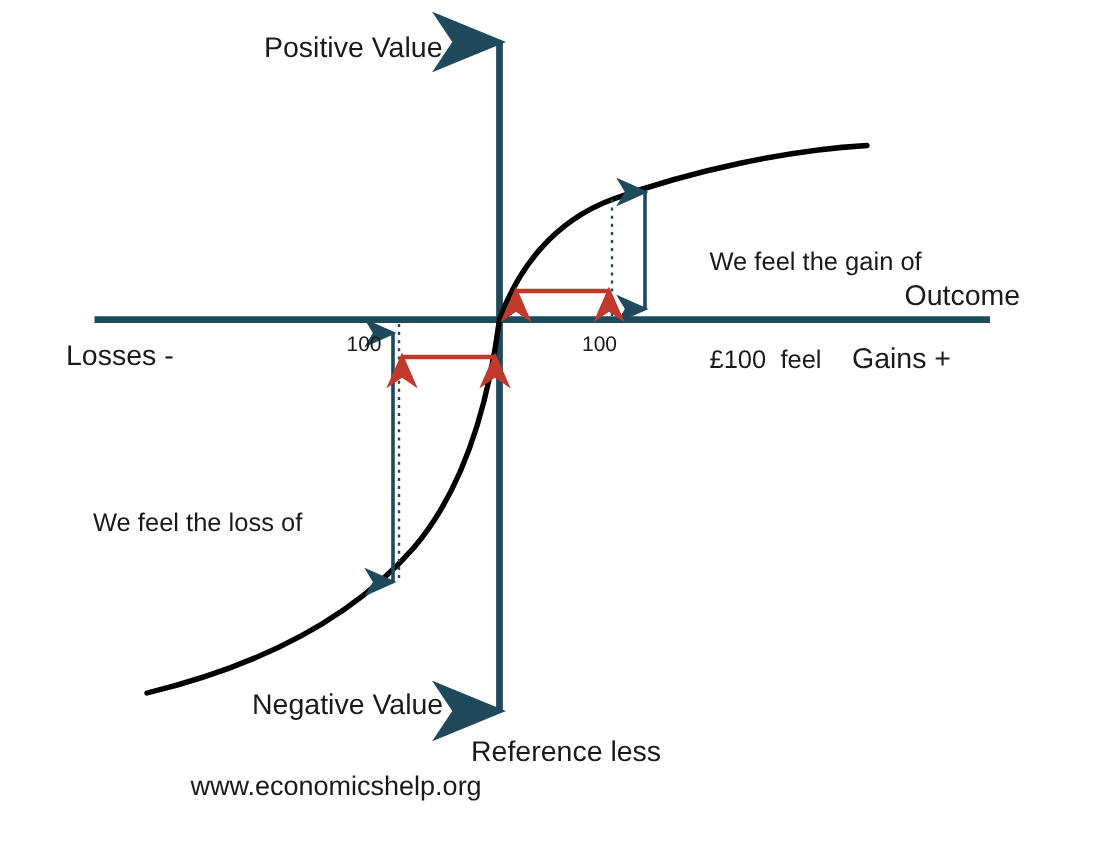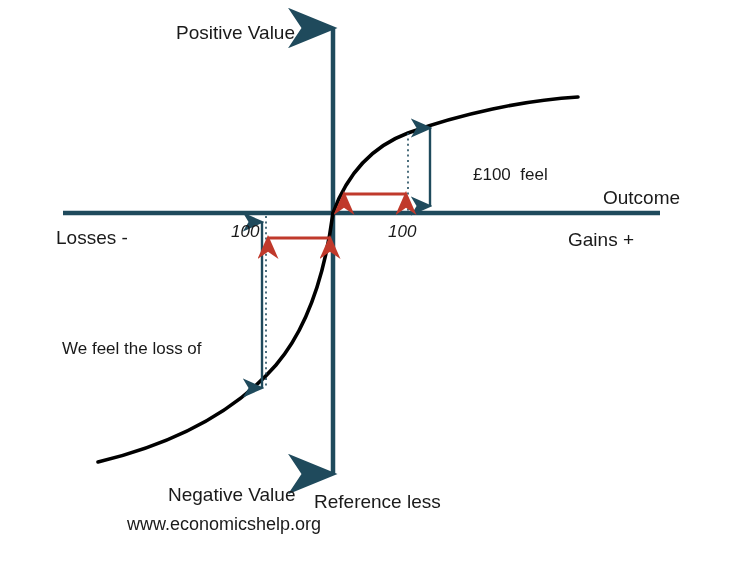--- a/index.html
+++ b/index.html
@@ -22,29 +22,29 @@
     width: 732px;
     height: 564px;
   }
   .lbl {
     position: absolute;
     color: #1a1a1a;
     white-space: pre;
     line-height: 1.28;
   }
   .lbl-axis      { font-size: 19px; }
-  .lbl-tick      { font-size: 17px; font-style: italic; }
+  .lbl-tick      { font-size: 14px; }
   .lbl-note      { font-size: 17px; }
   .lbl-credit    { font-size: 18px; }
 
   #label-positive-value { left: 176px; top: 21px;  }
   #label-outcome        { left: 603px; top: 186px; }
-  #label-losses         { left: 56px;  top: 226px; text-align: right; }
+  #label-losses         { left: 44px;  top: 226px; text-align: right; }
   #label-gains          { left: 534px; top: 228px; margin-left: 34px; }
-  #label-negative-value { left: 168px; top: 459px; margin-top: 24px; }
+  #label-negative-value { left: 168px; top: 459px; }
   #label-reference      { left: 314px; top: 490px; }
   #label-tick-loss      { left: 231px; top: 221px; }
   #label-tick-gain      { left: 388px; top: 221px; }
   #note-gain            { left: 473px; top: 120px; }
   #note-loss            { left: 62px;  top: 294px; }
   #label-credit         { left: 127px; top: 513px; }
 </style>
 </head>
 <body>
 
@@ -102,20 +102,21 @@
 
   <div class="lbl lbl-axis" id="label-negative-value">Negative Value</div>
 
   <div class="lbl lbl-axis" id="label-reference">Reference less</div>
 
   <div class="lbl lbl-tick" id="label-tick-loss">100</div>
 
   <div class="lbl lbl-tick" id="label-tick-gain">100</div>
 
   <div class="lbl lbl-note" id="note-gain">
+    <div>We feel the gain of</div>
     <div>£100  feel</div>
   </div>
 
   <div class="lbl lbl-note" id="note-loss">
     <div>We feel the loss of</div>
   </div>
 
   <div class="lbl lbl-credit" id="label-credit">www.economicshelp.org</div>
 
 </div>

